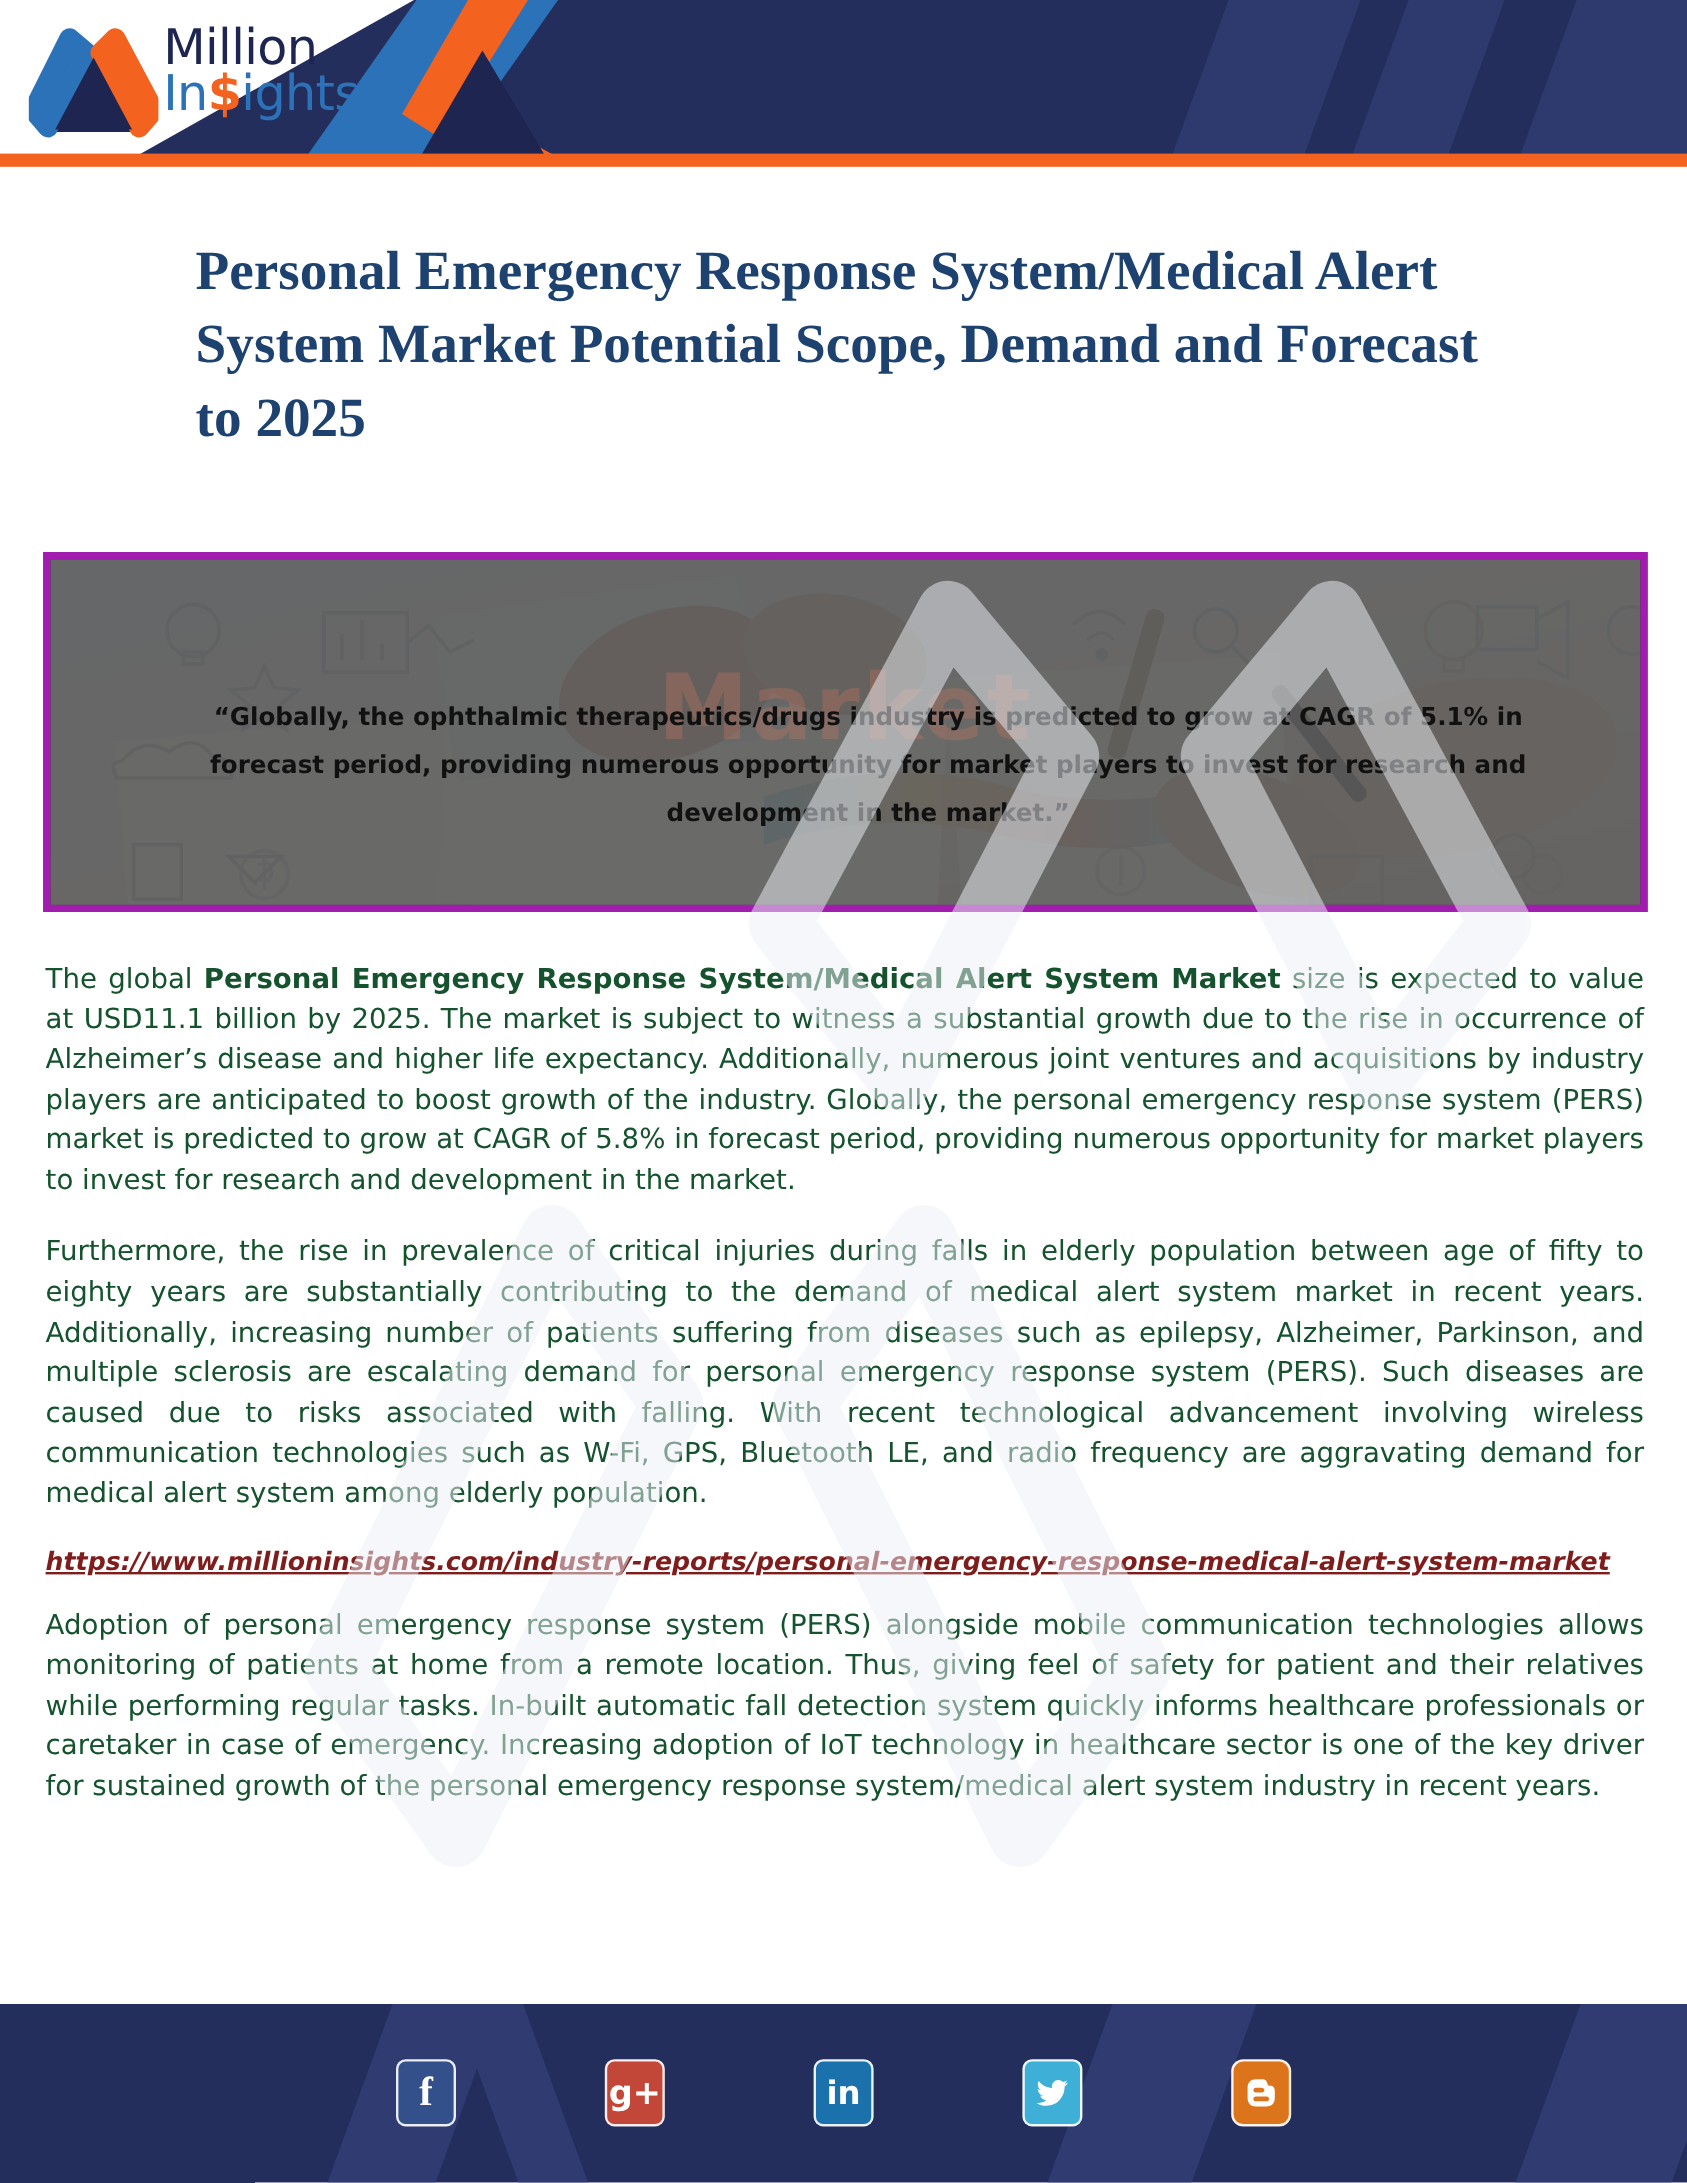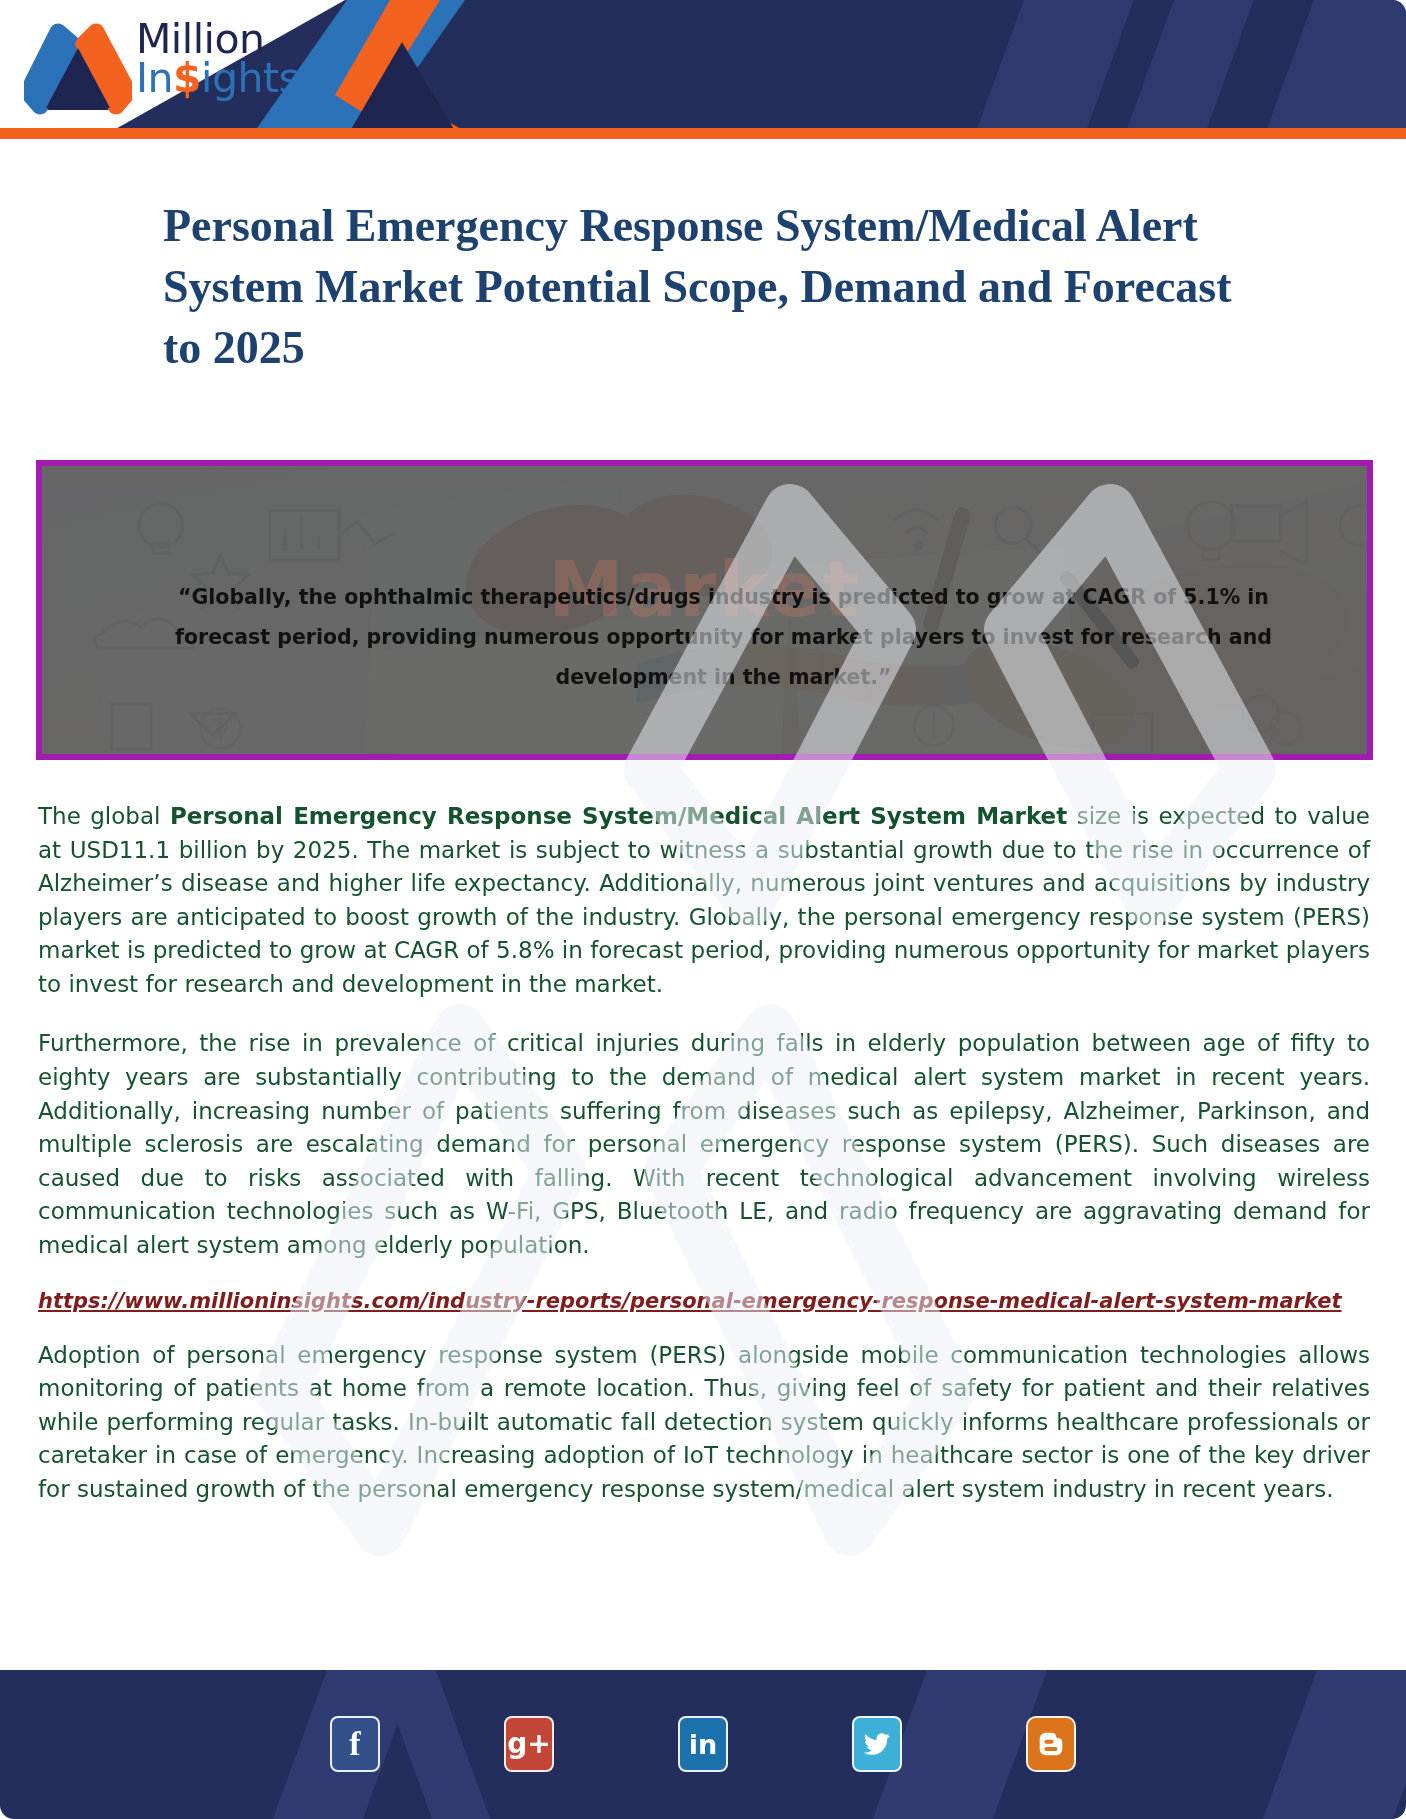--- a/index.html
+++ b/index.html
@@ -10,21 +10,20 @@
     background: #ffffff;
     font-family: "Liberation Sans", sans-serif;
   }
 
   .page {
     position: relative;
     width: 1406px;
     height: 1819px;
     overflow: hidden;
     background: #ffffff;
-    border-radius: 14px;
   }
 
   
   .header {
     position: absolute;
     top: 0; left: 0;
     width: 1406px;
     height: 140px;
     overflow: hidden;
     background: #ffffff;

